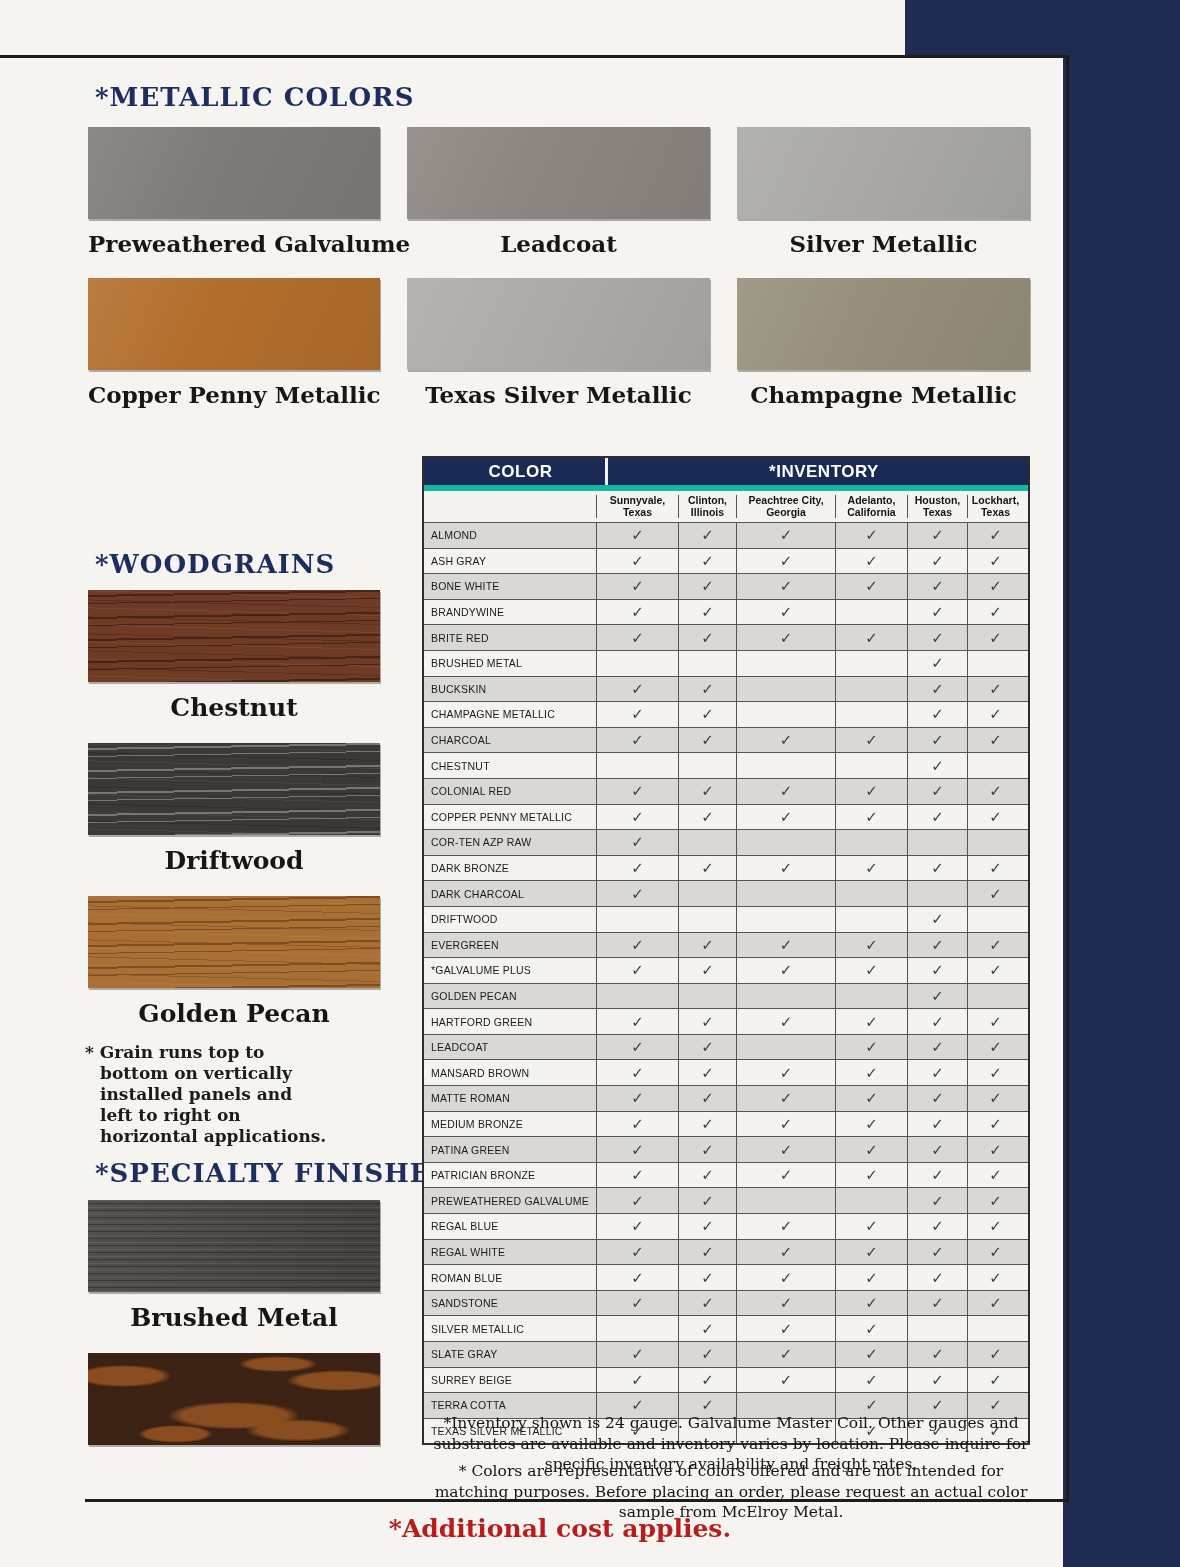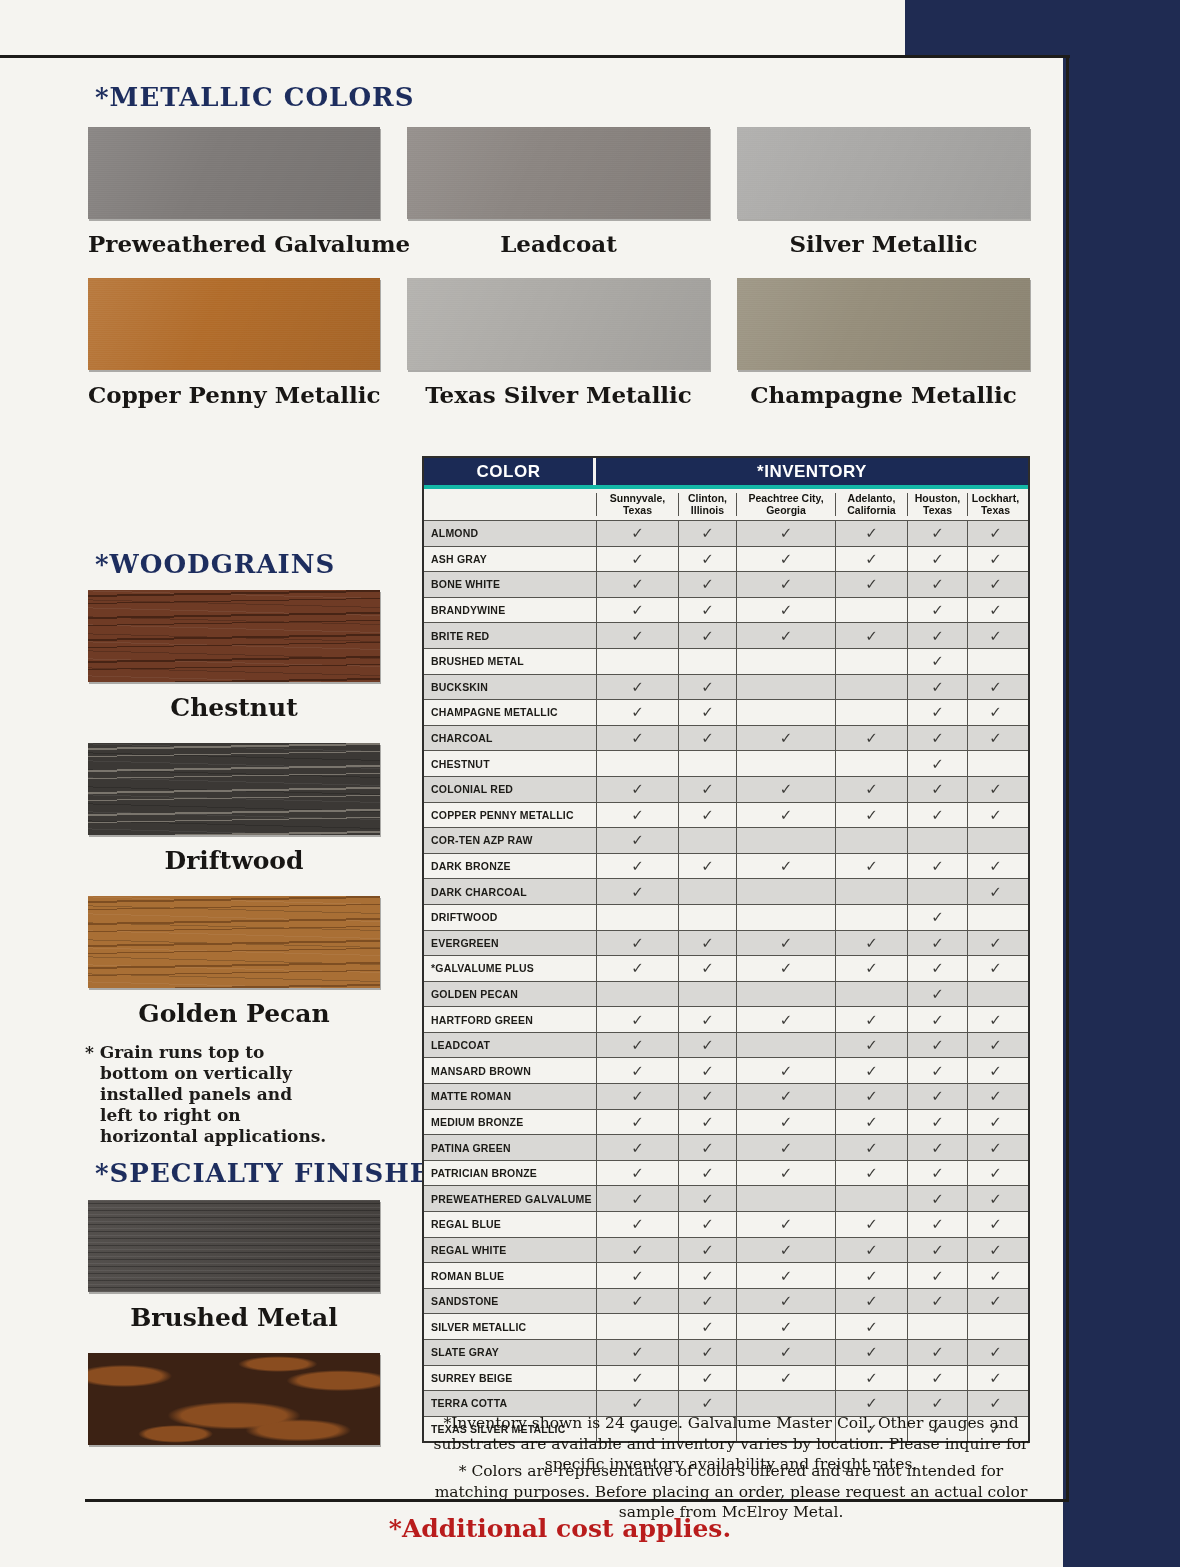--- a/index.html
+++ b/index.html
@@ -76,33 +76,34 @@
 
   
   #inv-table{
     position:absolute;left:422px;top:456px;width:608px;
     border:2px solid #2e2d2b;box-sizing:border-box;background:#f4f3ef;
   }
   .thead{display:flex;background:var(--table-navy,#1b2a55);height:27px;}
   .thead .hcell{
     color:#fff;font-weight:700;font-size:17px;display:flex;align-items:center;justify-content:center;
     letter-spacing:.5px;
+    margin-left:12px;
   }
   .hcell.hc-color{width:172px;border-right:3px solid #f4f3ef;box-sizing:border-box;}
   .hcell.hc-inv{flex:1;}
-  .tsub{display:flex;height:31px;border-top:4px solid #14b8a6;align-items:center;}
+  .tsub{display:flex;height:31px;border-top:6px solid #14b8a6;align-items:center;}
   .cell{box-sizing:border-box;border-left:1px solid #55544f;display:flex;align-items:center;justify-content:center;}
   .cell:first-child{border-left:none;}
   .c0{width:172px;}
   .c1{width:82px;}.c2{width:58px;}.c3{width:99px;}.c4{width:72px;}.c5{width:60px;}.c6{width:56px;}
   .loc{font-size:10.5px;font-weight:700;line-height:1.12;text-align:center;white-space:pre-line;color:#14130f;}
   .trow{display:flex;height:24.6px;border-top:1px solid #55544f;}
   .trow.dark{background:#d9d8d5;}
   .trow.light{background:#f4f3ef;}
-  .cell.name{justify-content:flex-start;padding-left:7px;font-size:10.5px;font-weight:700;color:#1c1b17;letter-spacing:.2px;white-space:nowrap;}
+  .cell.name{justify-content:flex-start;padding-left:7px;font-size:10.5px;font-weight:400;color:#1c1b17;letter-spacing:.2px;white-space:nowrap;}
   .cell.chk{font-size:15px;color:#3c3b38;font-family:"DejaVu Sans",sans-serif;}
 
   
   .footnote{
     position:absolute;left:425px;width:612px;text-align:center;
     font-family:"DejaVu Serif",serif;font-size:15.5px;color:#17150f;line-height:1.33;
   }
   #footnote-1{top:1413px;}
   #footnote-2{top:1461px;text-align:center;}
   #bottom-note{

